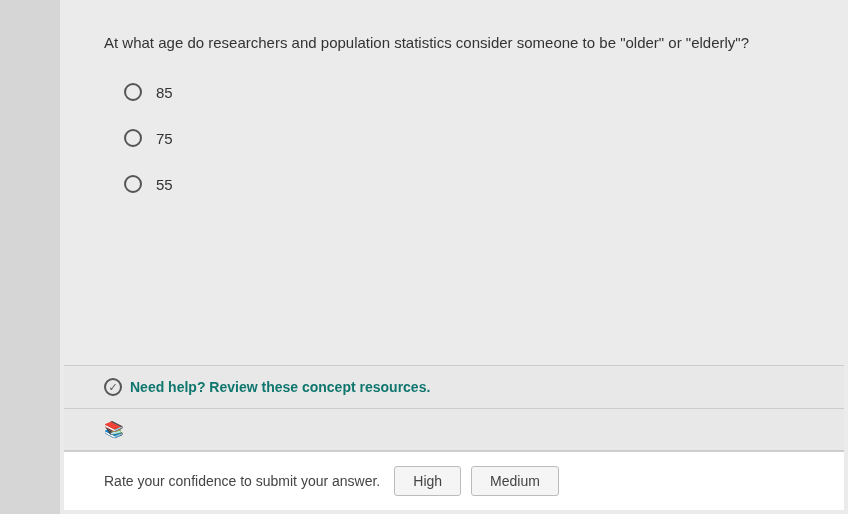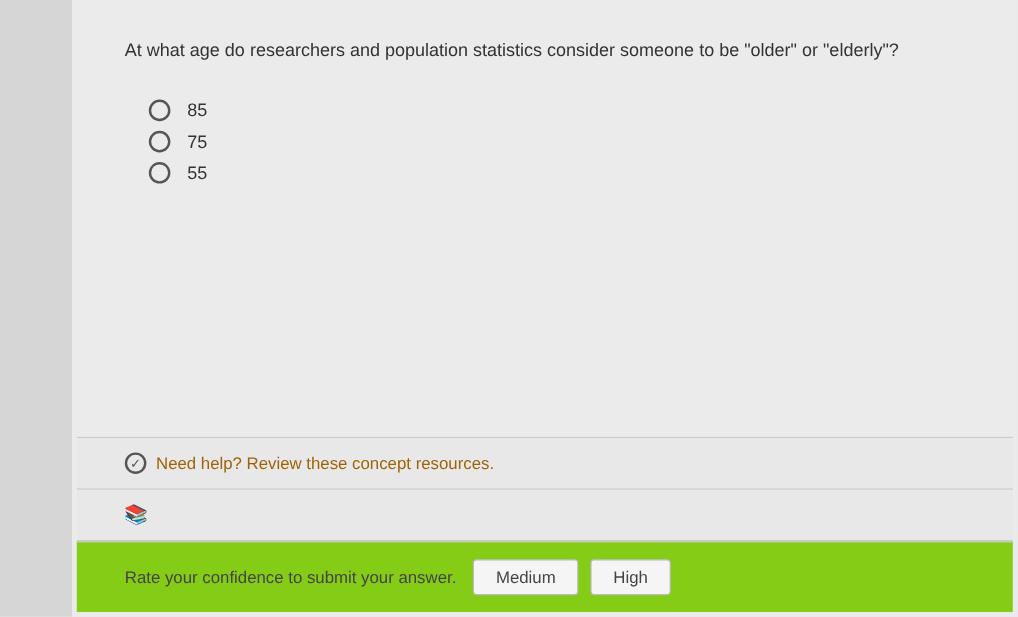--- a/index.html
+++ b/index.html
@@ -40,21 +40,21 @@
     .question-text {
       font-size: 15px;
       color: #333;
       margin-bottom: 30px;
       line-height: 1.4;
     }
 
     .options-list {
       display: flex;
       flex-direction: column;
-      gap: 8px;
+      gap: 28px;
       margin-left: 20px;
     }
 
     .option-item {
       display: flex;
       align-items: center;
       gap: 14px;
       cursor: pointer;
     }
 
@@ -96,22 +96,22 @@
       display: flex;
       align-items: center;
       justify-content: center;
       font-size: 11px;
       color: #555;
       flex-shrink: 0;
     }
 
     .help-text {
       font-size: 14px;
-      font-weight: normal;
-      color: #a16207;
+      font-weight: bold;
+      color: #0f766e;
     }
 
     .read-concept {
       display: flex;
       align-items: center;
       gap: 10px;
       padding: 11px 40px;
       border-bottom: 1px solid #ccc;
       cursor: pointer;
     }
@@ -123,21 +123,21 @@
 
     .read-concept-text {
       font-size: 14px;
       color: #333;
     }
 
     .footer {
       display: flex;
       align-items: center;
       padding: 14px 40px;
-      background-color: #84cc16;
+      background-color: #ffffff;
       gap: 10px;
       border-top: 1px solid #d0d0d0;
     }
 
     .footer-label {
       font-size: 14px;
       color: #444;
       margin-right: 4px;
     }
 
@@ -188,17 +188,17 @@
       <span class="help-text">Need help? Review these concept resources.</span>
     </div>
 
     <div class="read-concept">
       <span class="book-icon">📚</span>
     </div>
   </div>
 
   <div class="footer">
     <span class="footer-label">Rate your confidence to submit your answer.</span>
+    <button class="confidence-btn">High</button>
     <button class="confidence-btn">Medium</button>
-    <button class="confidence-btn">High</button>
   </div>
 
 </div>
 
 </body></html>

